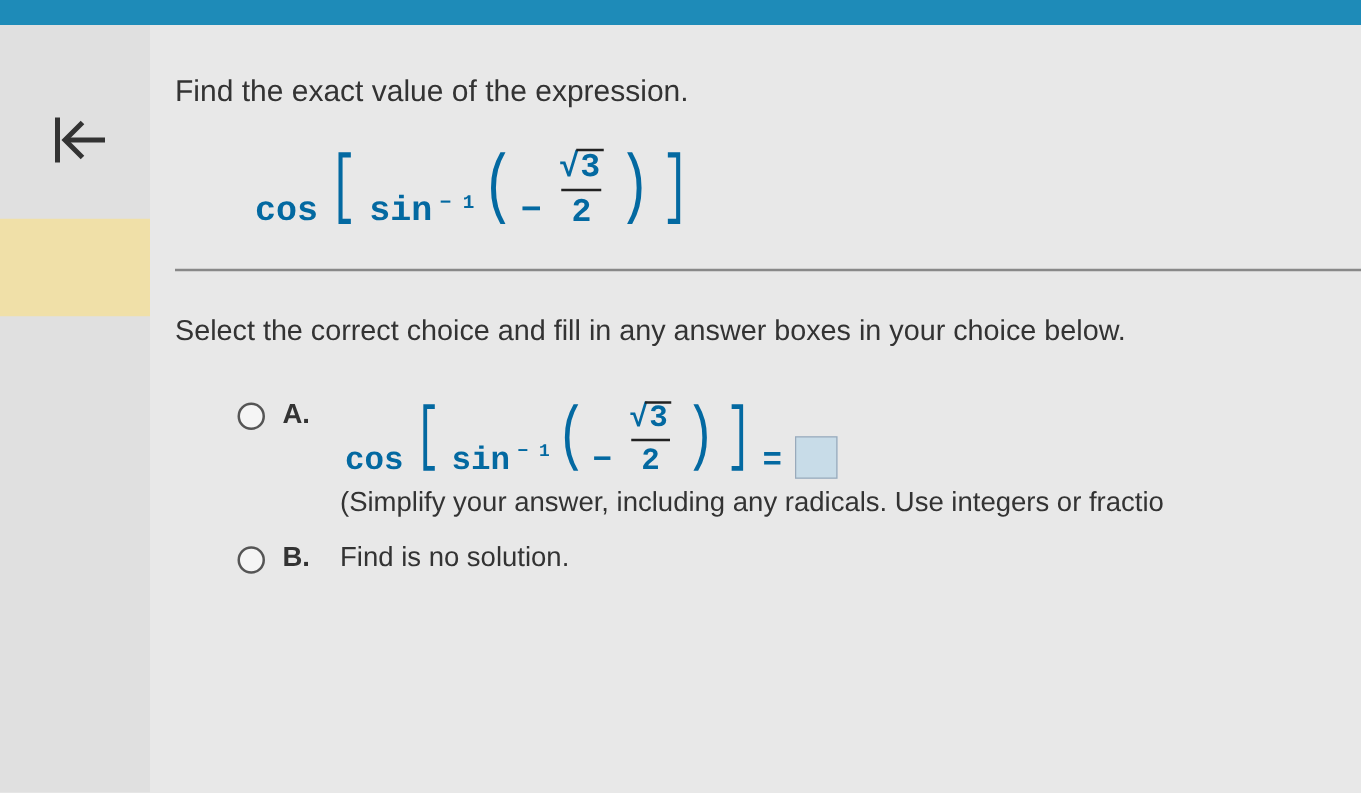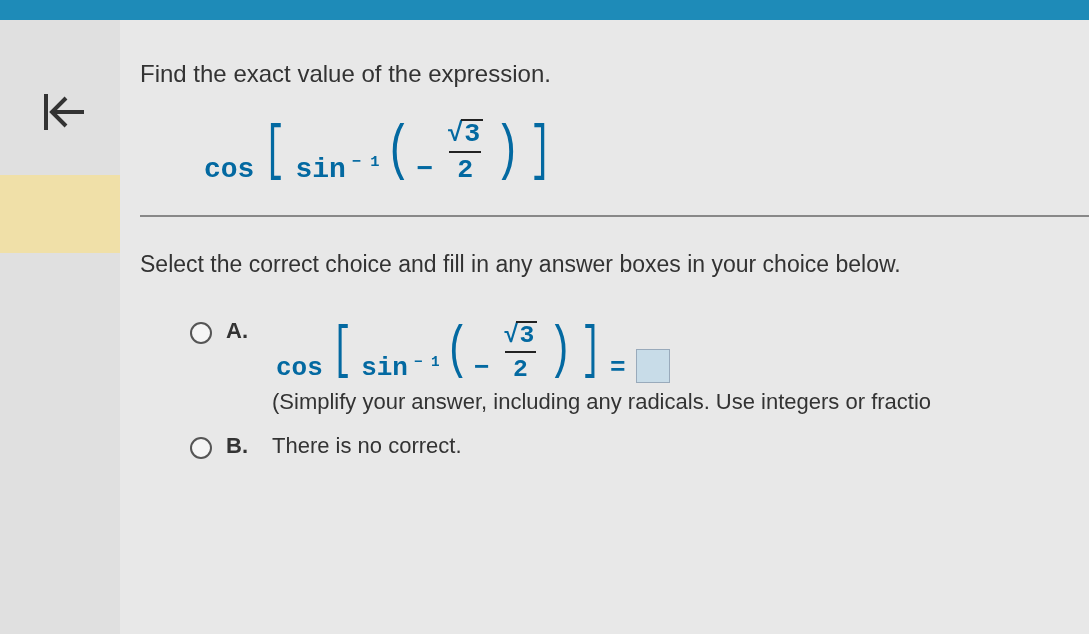--- a/index.html
+++ b/index.html
@@ -194,17 +194,17 @@
           <span class="op">=</span>
           <span class="answer-box"></span>
         </span>
         <div class="hint">(Simplify your answer, including any radicals. Use integers or fractio</div>
       </div>
     </div>
 
     <div class="choice-row" style="margin-top:18px;">
       <div class="radio"></div>
       <div class="choice-label">B.</div>
-      <div class="choice-b">There is no correct.</div>
+      <div class="choice-b">Find is no solution.</div>
     </div>
 
   </div>
 </div>
 
 </body></html>

